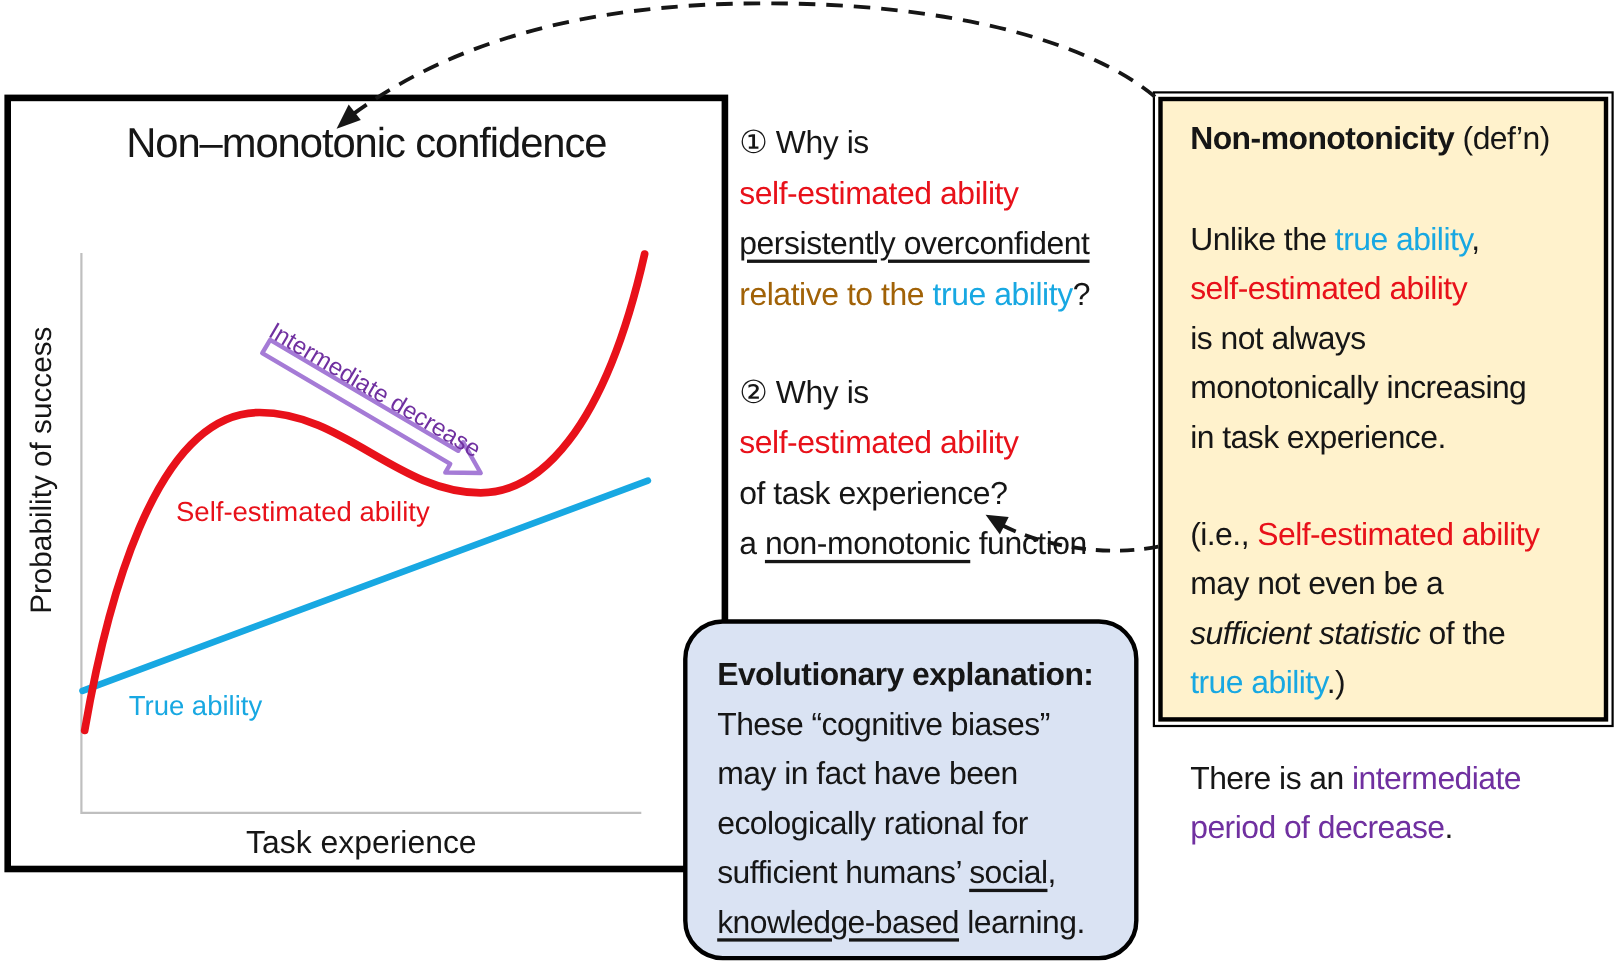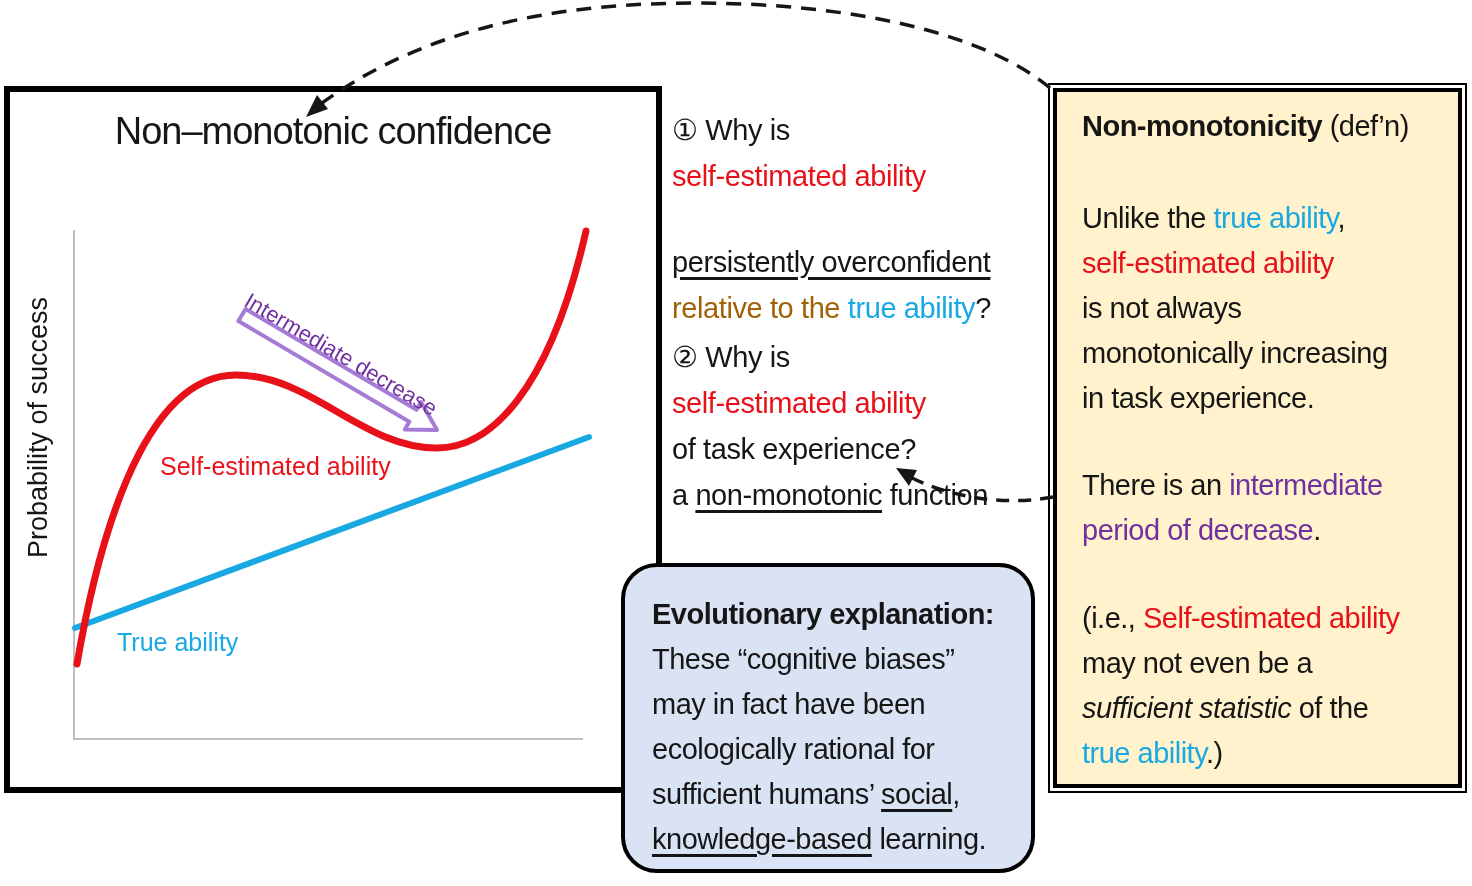--- a/index.html
+++ b/index.html
@@ -27,53 +27,54 @@
   #q1{top:107px;} #q2{top:334px;}
 
   
   .evo-box{position:absolute;left:621px;top:563px;width:414px;height:310px;
            box-sizing:border-box;border:4px solid #000;border-radius:36px;
            background:#dae3f3;padding:25px 8px 0 27px;
            font-size:29px;line-height:45px;letter-spacing:-0.5px;z-index:1;}
   .evo-box .ln{white-space:nowrap;}
 
   
-  .def-outer{position:absolute;left:1048px;top:83px;width:419px;height:710px;
+  .def-outer{position:absolute;left:1048px;top:83px;width:419px;height:578px;
              box-sizing:border-box;border:2px solid #000;padding:3px;background:#fff;z-index:1;}
   .def-inner{width:100%;height:100%;box-sizing:border-box;border:4px solid #000;
              background:#fff2cc;padding:14px 6px 0 25px;
              font-size:29px;line-height:45px;letter-spacing:-0.5px;}
   .def-title{line-height:40px;white-space:nowrap;}
   .def-inner p{margin:0;} .def-inner .ln{white-space:nowrap;}
   #def-p1{margin-top:50px;} #def-p2{margin-top:42px;} #def-p3{margin-top:43px;}
 
   
   .red{color:#e8111a;} .blue{color:#18a8e2;} .slate{color:#a16207;} .purple{color:#7030a0;}
   .b{font-weight:bold;} .i{font-style:italic;}
-  .ul{text-decoration:underline;text-decoration-thickness:2.5px;text-underline-offset:5px;margin-top:40px;}
+  .ul{text-decoration:underline;text-decoration-thickness:2.5px;text-underline-offset:5px;}
 
   
   .overlay{position:absolute;left:0;top:0;width:1472px;height:886px;z-index:5;pointer-events:none;}
 </style>
 </head>
 <body>
 
 <div class="canvas">
 
   <div class="chart-box">
     <div class="chart-title">Non–monotonic confidence</div>
 
     <svg class="chart-svg" viewBox="0 0 590 695">
       <polyline points="64,138 64,647 573,647" fill="none" stroke-width="2" stroke="#bfbfbf"></polyline>
       <line x1="65" y1="536" x2="579" y2="345" stroke-width="6" stroke-linecap="round" stroke="#18a8e2"></line>
       <path d="M 67 572 C 85 468, 128 283, 226 283 C 302 283, 352 356, 427 356 C 479 356, 539 302, 576 139" fill="none" stroke-width="7" stroke-linecap="round" stroke="#e8111a"></path>
       <polygon points="235.6,217 406.5,317.8 411,310 427,338 394.8,337.6 399.3,329.8 228.4,229" fill="none" stroke-width="4" stroke-linejoin="round" stroke="#a57bd6"></polygon>
     </svg>
 
     <div class="ylab">Probability of success</div>
+    <div class="xlab">Task experience</div>
     <div class="red-label">Self-estimated ability</div>
     <div class="blue-label">True ability</div>
     <div class="arrow-label">Intermediate decrease</div>
   </div>
 
   <div class="qblock" id="q1">
     <div class="ln"><span>①</span><span> Why is</span></div>
     <div class="ln red">self-estimated ability</div>
     <div class="ln ul">persistently overconfident</div>
     <div class="ln"><span class="slate">relative to the </span><span class="blue">true ability</span><span>?</span></div>
@@ -98,29 +99,29 @@
   <div class="def-outer">
     <div class="def-inner">
       <div class="def-title"><span class="b">Non-monotonicity</span><span> (def’n)</span></div>
       <p id="def-p1">
         <span class="ln"><span>Unlike the </span><span class="blue">true ability</span><span>,</span></span><br>
         <span class="ln red">self-estimated ability</span><br>
         <span class="ln">is not always</span><br>
         <span class="ln">monotonically increasing</span><br>
         <span class="ln">in task experience.</span>
       </p>
-      <p id="def-p2">
-        <span class="ln"><span>There is an </span><span class="purple">intermediate</span></span><br>
-        <span class="ln"><span class="purple">period of decrease</span><span>.</span></span>
-      </p>
       <p id="def-p3">
         <span class="ln"><span>(i.e., </span><span class="red">Self-estimated ability</span></span><br>
         <span class="ln">may not even be a</span><br>
         <span class="ln"><span class="i">sufficient statistic</span><span> of the</span></span><br>
         <span class="ln"><span class="blue">true ability</span><span>.)</span></span>
+      </p>
+      <p id="def-p2">
+        <span class="ln"><span>There is an </span><span class="purple">intermediate</span></span><br>
+        <span class="ln"><span class="purple">period of decrease</span><span>.</span></span>
       </p>
     </div>
   </div>
 
   <svg class="overlay" viewBox="0 0 1472 886">
     <path d="M 1050 88 C 985 34, 855 3, 695 3 C 523 3, 402 42, 314 109" fill="none" stroke-width="3.5" stroke-dasharray="15 10" stroke="#161616"></path>
     <polygon points="306,117 317,95 328,109" fill="#161616"></polygon>
     <path d="M 1053 497 C 1000 507, 945 495, 910 477" fill="none" stroke-width="3.5" stroke-dasharray="13 9" stroke="#161616"></path>
     <polygon points="896,468 917,470 909,486" fill="#161616"></polygon>
   </svg>

